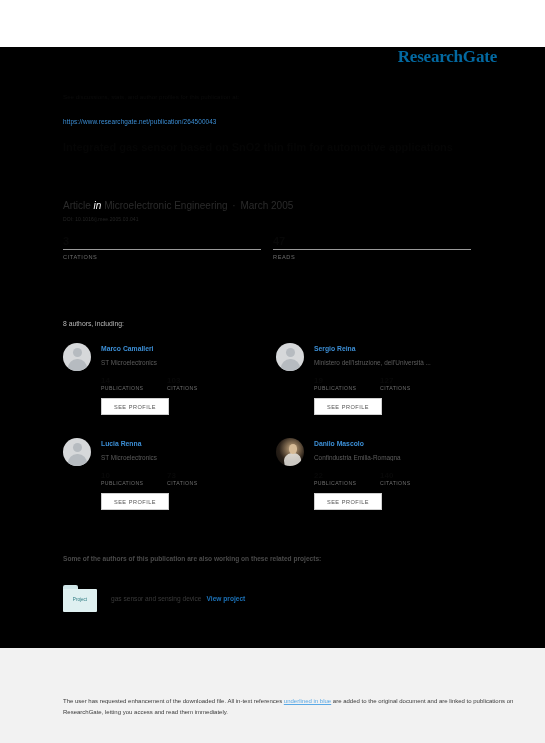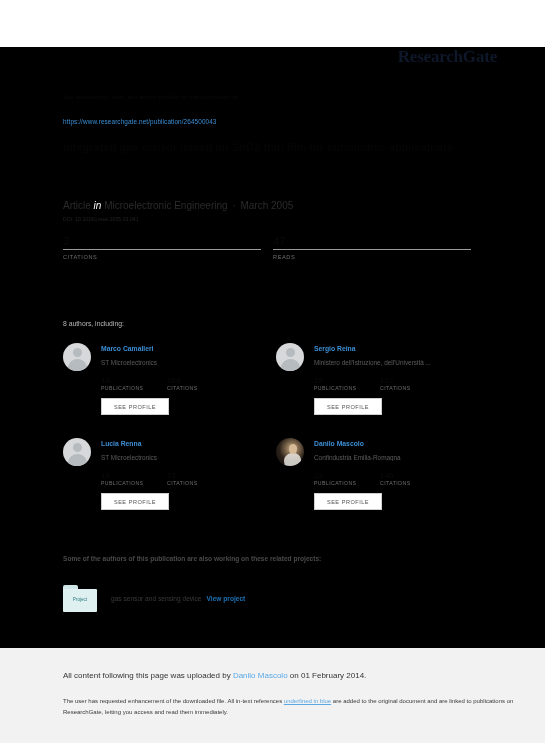--- a/index.html
+++ b/index.html
@@ -45,21 +45,21 @@
   }
 
   
   .rg-logo {
     position: absolute;
     right: 48px; top: 47px;
     font-family: "Liberation Serif", serif;
     font-weight: bold;
     font-size: 17px;
     letter-spacing: -0.2px;
-    color: #0f172a;
+    color: #0369a1;
     white-space: nowrap;
   }
 
   .discuss-line {
     position: absolute;
     left: 63px; top: 92px;
     width: 420px;
     font-size: 6.2px;
     line-height: 9px;
     color: #0b0b0b;           
@@ -462,21 +462,18 @@
     <div class="folder">
       <div class="tab"></div>
       <div class="sheet"></div>
       <div class="ftext">Project</div>
     </div>
     <div class="project-text">
       <span>gas sensor and sensing device</span><span class="project-link">View project</span>
     </div>
   </div>
 
-  <div class="footer-main">
-    <span>All content following this page was uploaded by </span><span class="who">Danilo Mascolo</span><span> on 01 February 2014.</span>
-  </div>
 
   <div class="footer-note">
     <span>The user has requested enhancement of the downloaded file. All in-text references </span><span class="blue">underlined in blue</span><span> are added to the original document and are linked to publications on ResearchGate, letting you access and read them immediately.</span>
   </div>
 
 </div>
 
 </body></html>

